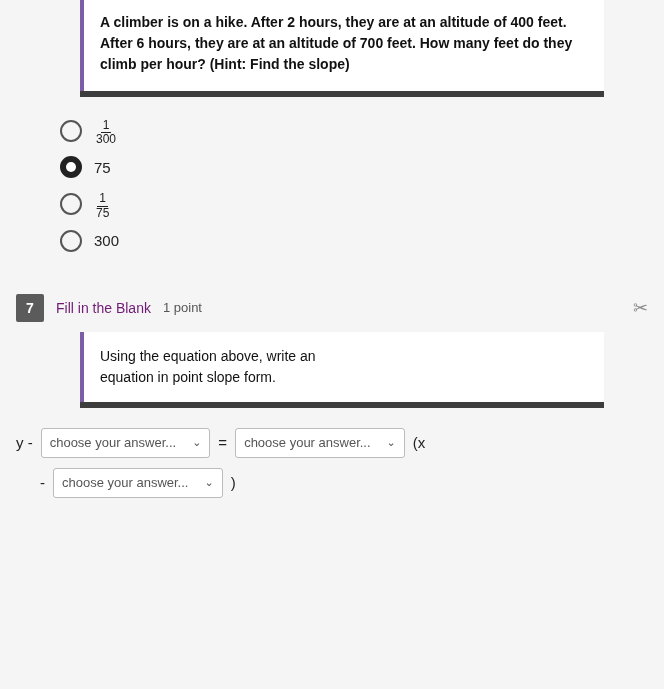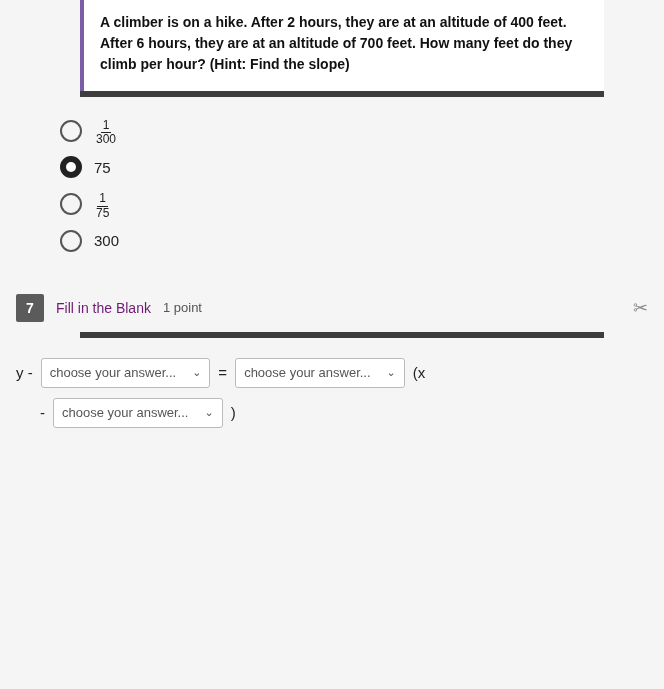--- a/index.html
+++ b/index.html
@@ -253,20 +253,24 @@
 
   </div>
 
   <div class="question-7-header">
     <div class="q-number-box">7</div>
     <span class="q-type-label">Fill in the Blank</span>
     <span class="q-points">1 point</span>
     <span class="pin-icon">✂</span>
   </div>
 
+  <div class="question-7-content">
+    <p class="q7-text">Using the equation above, write an</p>
+    <p class="q7-text">equation in point slope form.</p>
+  </div>
   <div class="divider-bar-q7"></div>
 
   <div class="answer-area">
 
     <div class="answer-row-1">
       <span class="answer-label">y -</span>
       <div class="dropdown-select">
         <span>choose your answer...</span>
         <span class="dropdown-arrow">⌄</span>
       </div>

